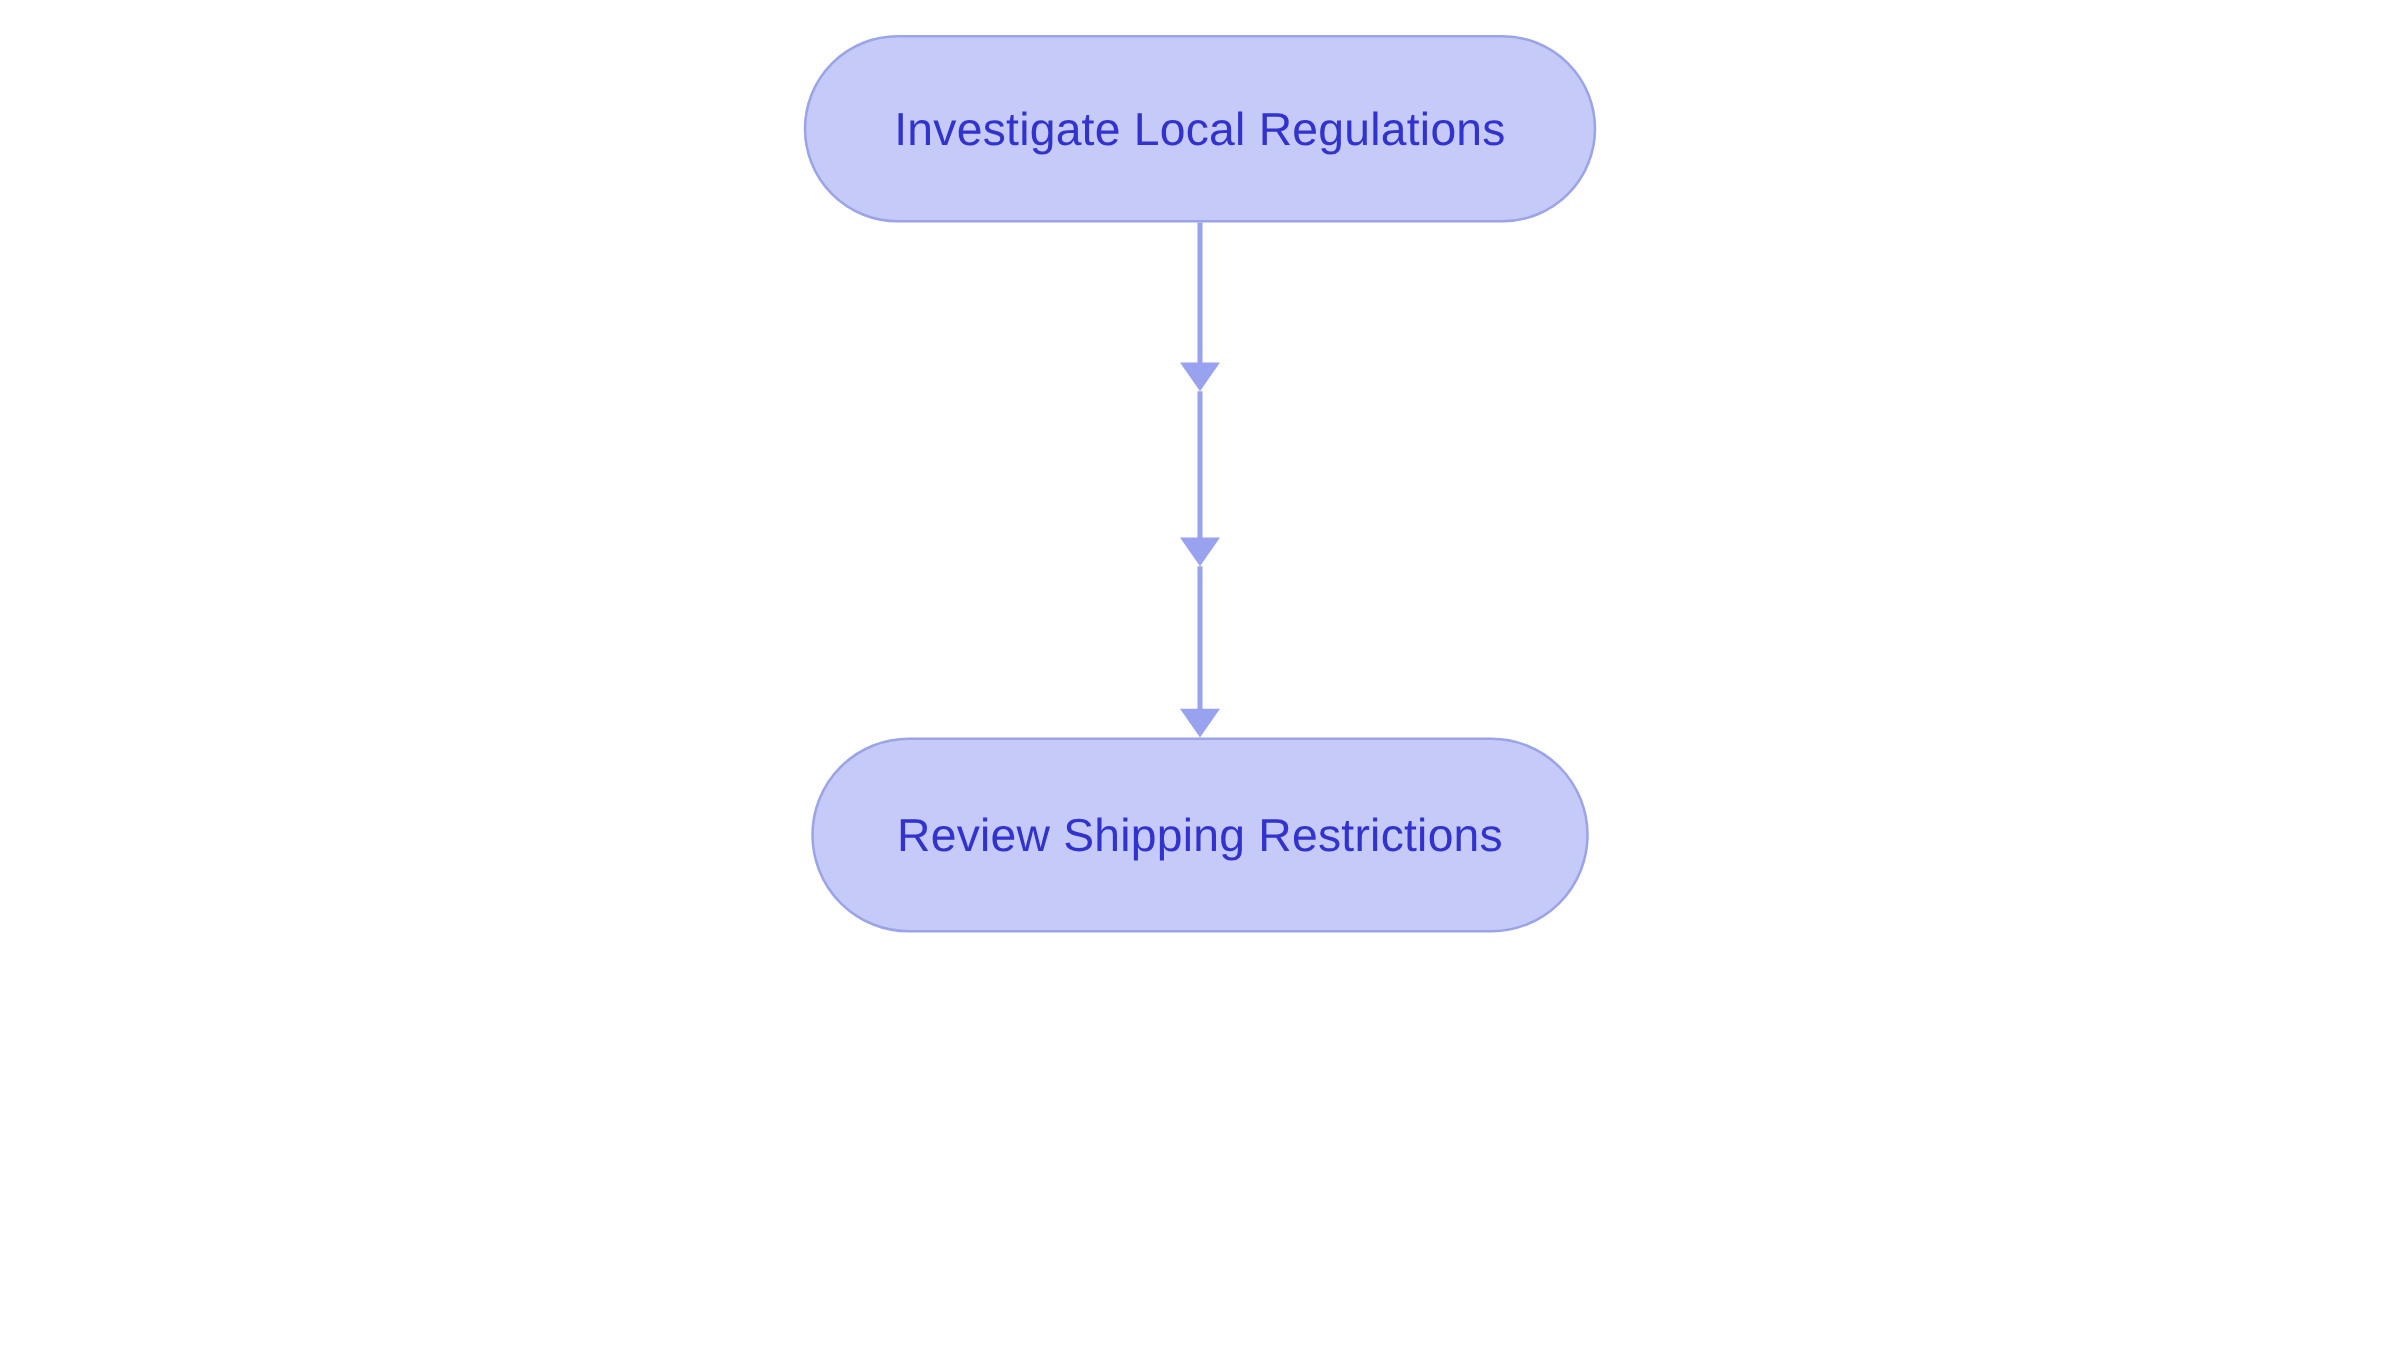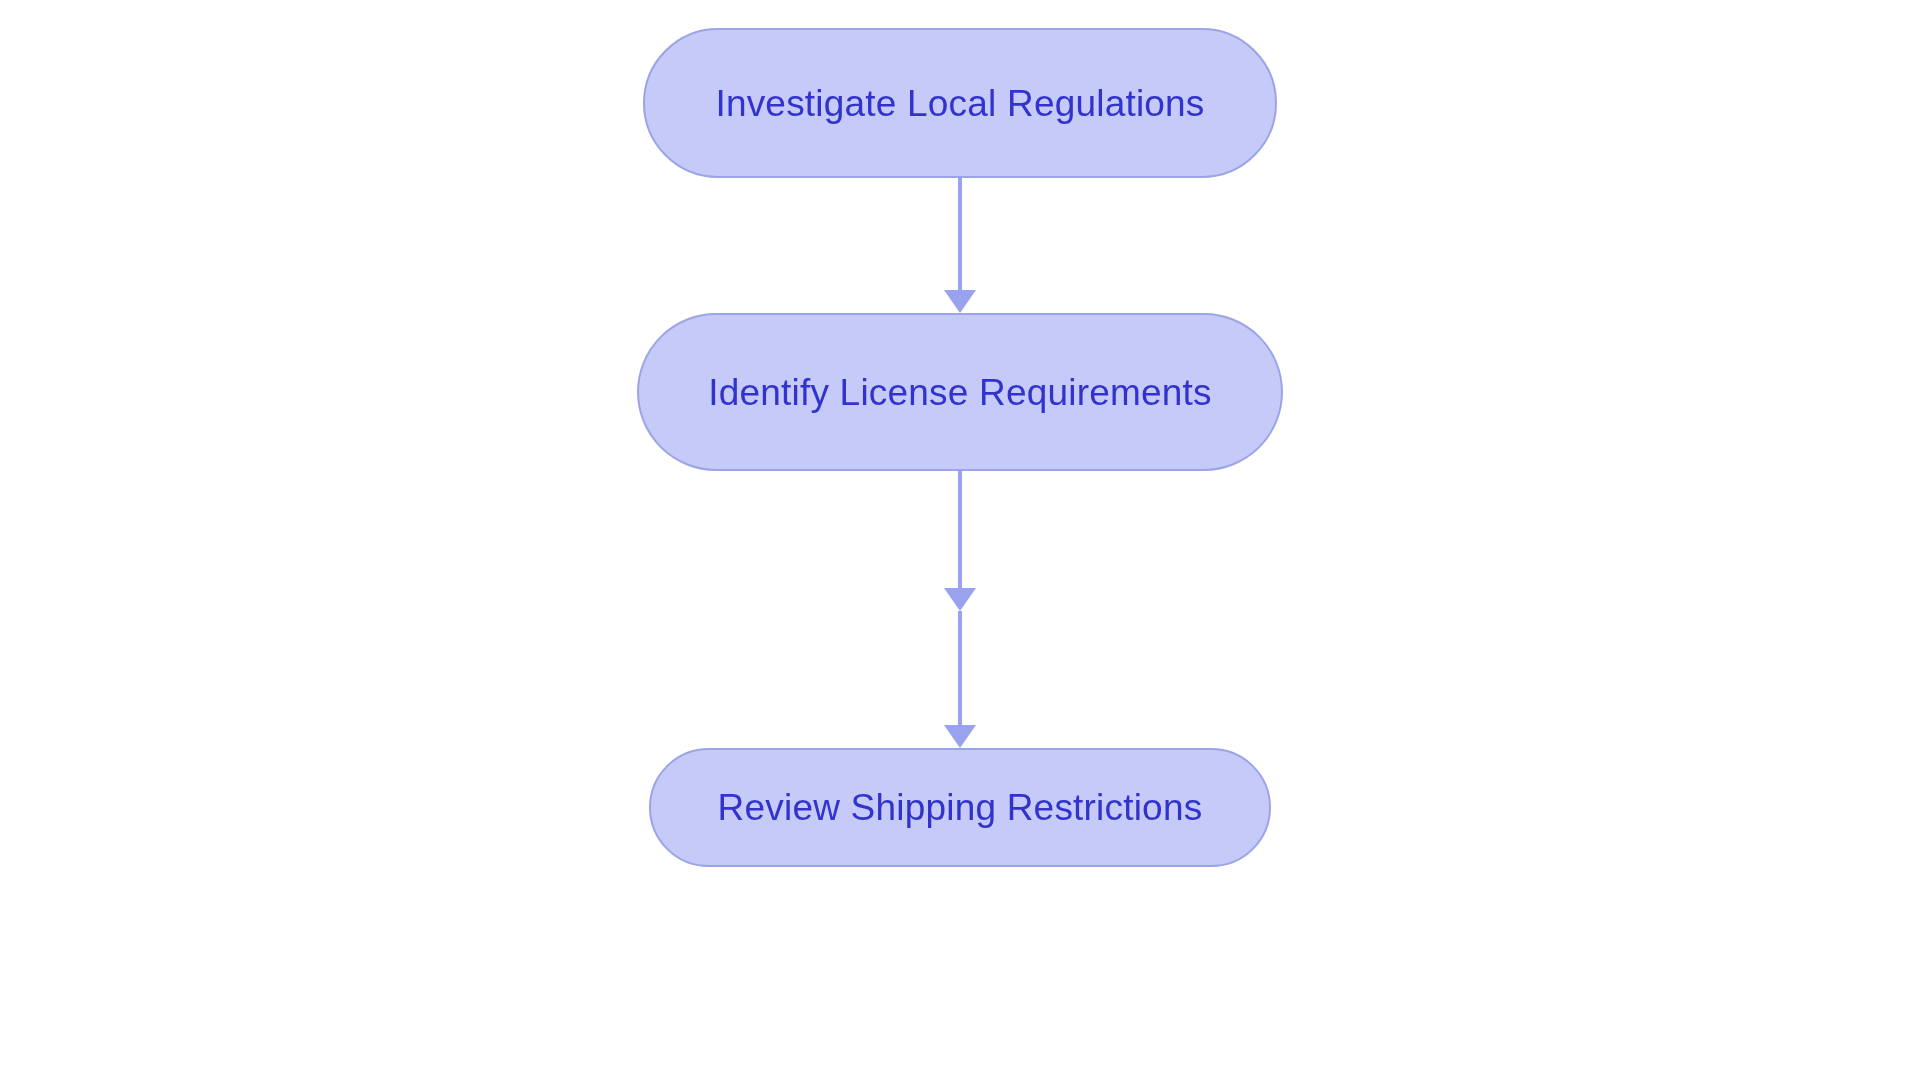--- a/index.html
+++ b/index.html
@@ -56,21 +56,21 @@
   .node-label {
     display: block;
     color: #3232cc;
     padding: 0 46px;
   }
 
   
   .node-1 { width: 634px; height: 150px; }
   .node-2 { width: 646px; height: 158px; }
   .node-3 { width: 600px; height: 158px; }
-  .node-4 { width: 622px; height: 119px; }
+  .node-4 { width: 622px; height: 156px; }
 
   .connector {
     position: relative;
     width: 40px;
     display: flex;
     flex-direction: column;
     align-items: center;
     justify-content: flex-start;
   }
   .connector-1 { height: 135px; }
@@ -99,23 +99,20 @@
 
     <div class="node node-1">
       <span class="node-label">Investigate Local Regulations</span>
     </div>
 
     <div class="connector connector-1">
       <div class="connector-line"></div>
       <div class="connector-head"></div>
     </div>
 
-    <div class="node node-2">
-      <span class="node-label">Identify License Requirements</span>
-    </div>
 
     <div class="connector connector-2">
       <div class="connector-line"></div>
       <div class="connector-head"></div>
     </div>
 
 
     <div class="connector connector-3">
       <div class="connector-line"></div>
       <div class="connector-head"></div>

